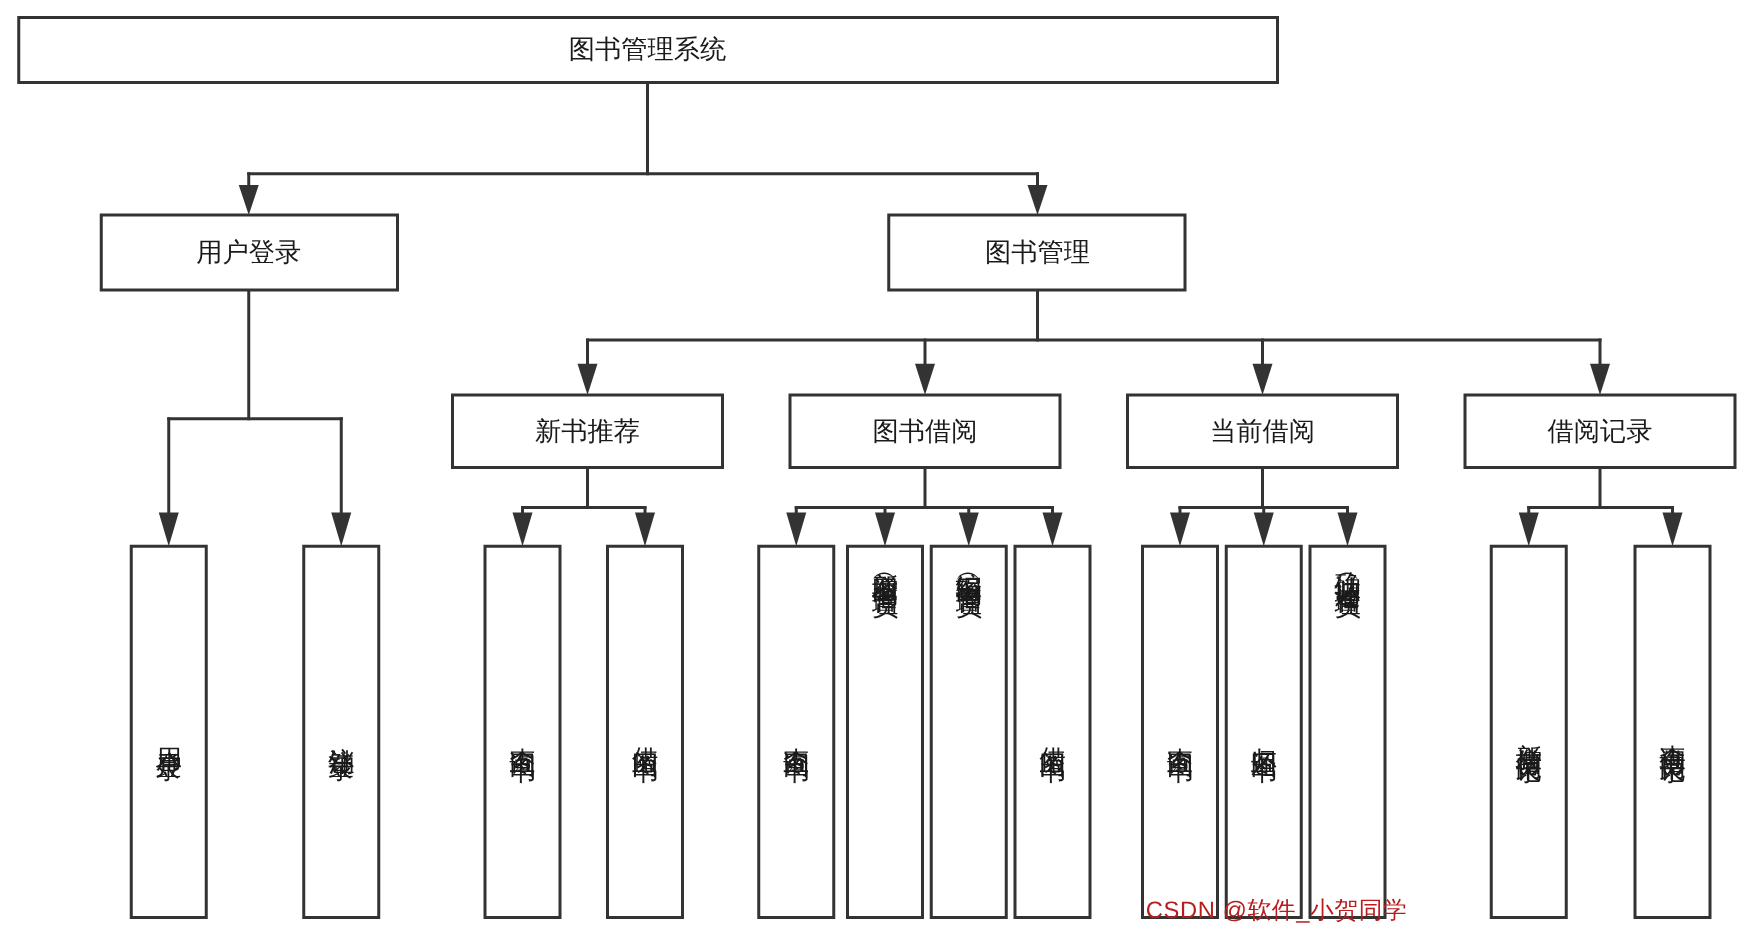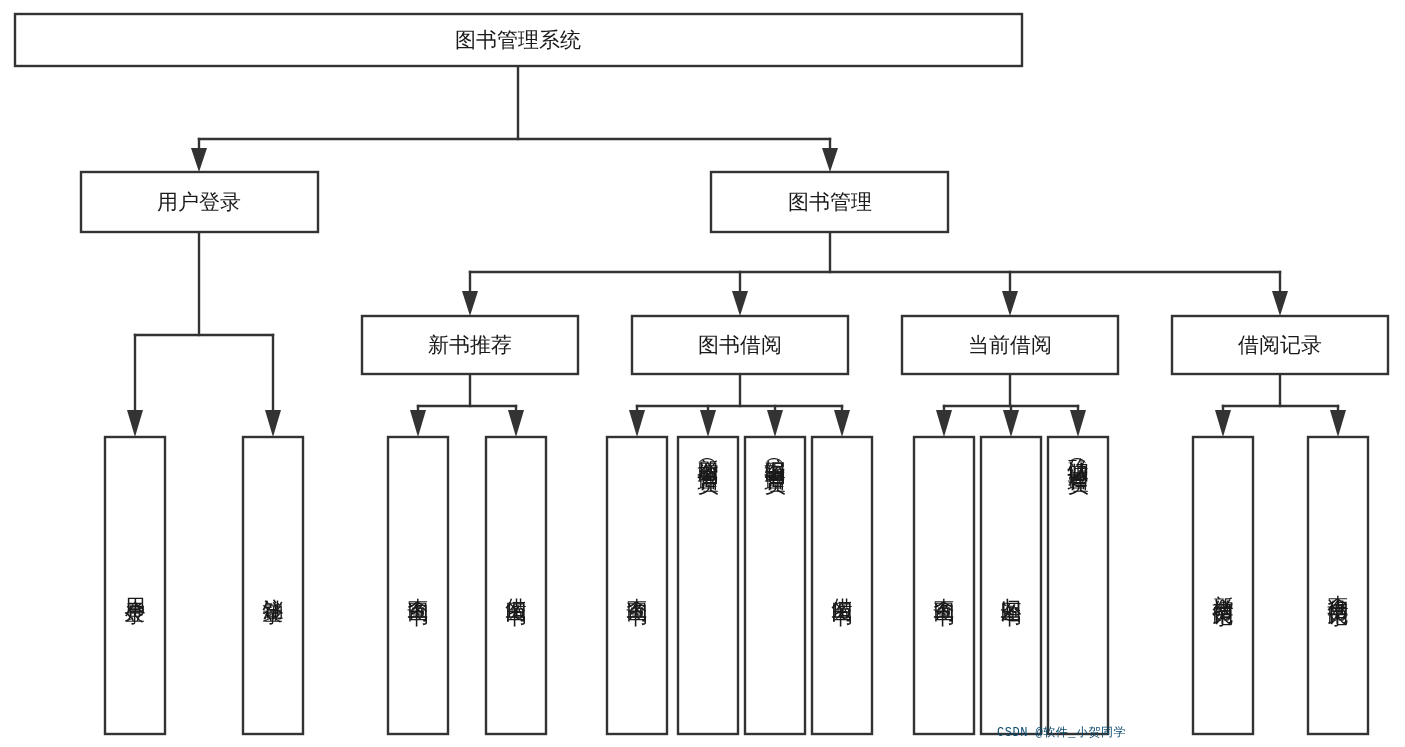--- a/index.html
+++ b/index.html
@@ -69,23 +69,23 @@
     font-size: 21px;
     line-height: 1.34;
     letter-spacing: 2.5px;
     color: #1a1a1a;
     white-space: nowrap;
   }
   .watermark {
     position: absolute;
     right: 10px;
     bottom: 6px;
-    font-family: Liberation Mono, monospace;
-    font-size: 12px;
-    color: #0c4a6e;
+    font-family: Liberation Sans, sans-serif;
+    font-size: 19px;
+    color: #b91c1c;
     letter-spacing: 0.5px;
     white-space: nowrap;
   }
 </style>
 </head>
 <body>
 
 <div id="diagram-root">
 
   <svg class="diagram-svg" viewBox="0 0 1405 747" xmlns="http://www.w3.org/2000/svg">

